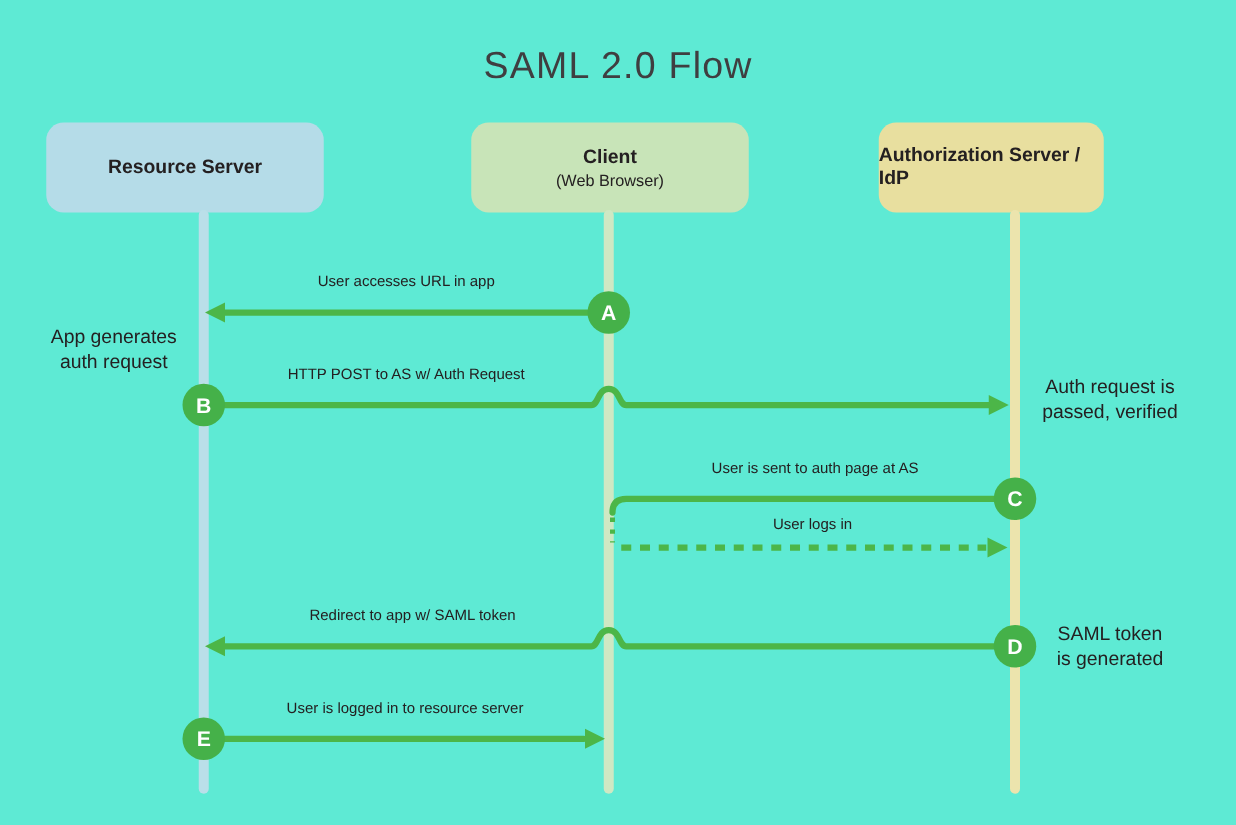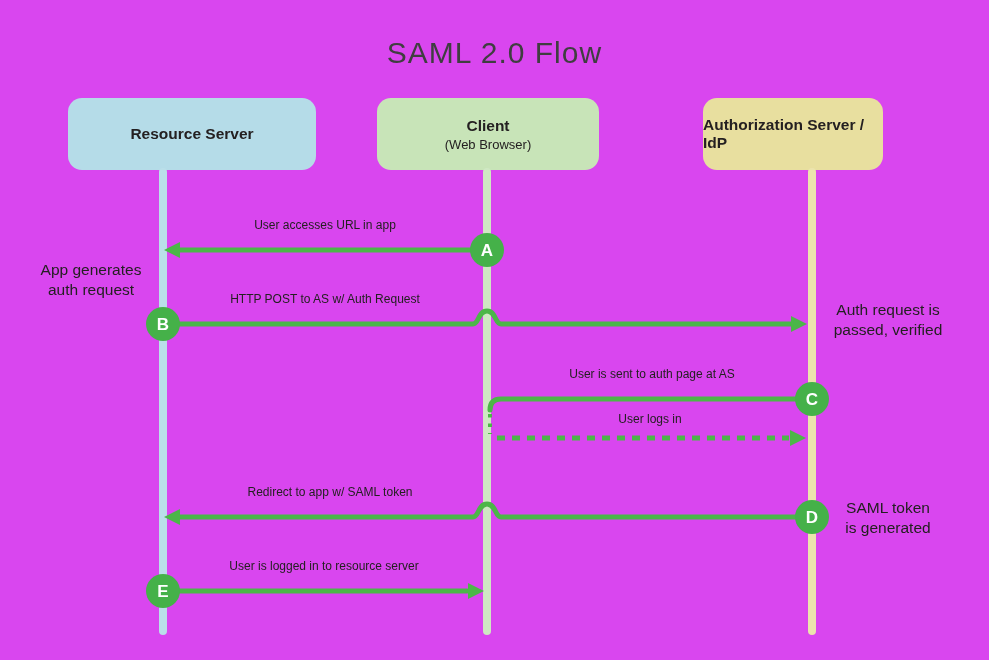--- a/index.html
+++ b/index.html
@@ -1,31 +1,31 @@
 <!DOCTYPE html>
 <html style="--arrow-green: #4cb648; --badge-green: #45b149; --resource-fill: #b5dce8; --resource-line: #badfe9; --client-fill: #c8e4b8; --client-line: #cfe8c3; --idp-fill: #e8df9f; --idp-line: #ece4ad; --text: #242021; --title: #3f3e40;"><head>
 <meta charset="utf-8">
 <style>
   html,body { margin:0; padding:0; background:#ffffff; }
   .stage {
     position:relative; width:989px; height:660px; overflow:hidden;
-    background:#d946ef; font-family:"Liberation Sans", sans-serif;
+    background:#5eead4; font-family:"Liberation Sans", sans-serif;
   }
   .title {
     position:absolute; top:16px; left:0; width:100%; text-align:center;
     font-size:30px; letter-spacing:1px; color:var(--title, #3f3e40); font-weight:normal;
   }
   .lane-box {
     position:absolute; top:98px; height:72px; border-radius:14px;
     display:flex; flex-direction:column; align-items:center; justify-content:center;
     color:var(--text, #242021);
   }
   .lane-title { font-weight:bold; font-size:15.5px; }
   .lane-subtitle { font-size:13px; margin-top:2px; }
-  .lane-resource { left:68px;  width:248px; background:var(--resource-fill, #b5dce8); }
+  .lane-resource { left:37px;  width:222px; background:var(--resource-fill, #b5dce8); }
   .lane-client   { left:377px; width:222px; background:var(--client-fill, #c8e4b8); }
   .lane-idp      { left:703px; width:180px; background:var(--idp-fill, #e8df9f); }
   .lifeline { position:absolute; top:168px; width:8px; height:467px; border-radius:4px; }
   .ll-resource { left:159px; background:var(--resource-line, #badfe9); }
   .ll-client   { left:483px; background:var(--client-line, #cfe8c3); }
   .ll-idp      { left:808px; background:var(--idp-line, #ece4ad); }
   svg.arrows { position:absolute; left:0; top:0; }
   .msg-label {
     position:absolute; transform:translateX(-50%); white-space:nowrap;
     font-size:12px; color:var(--text, #242021);

